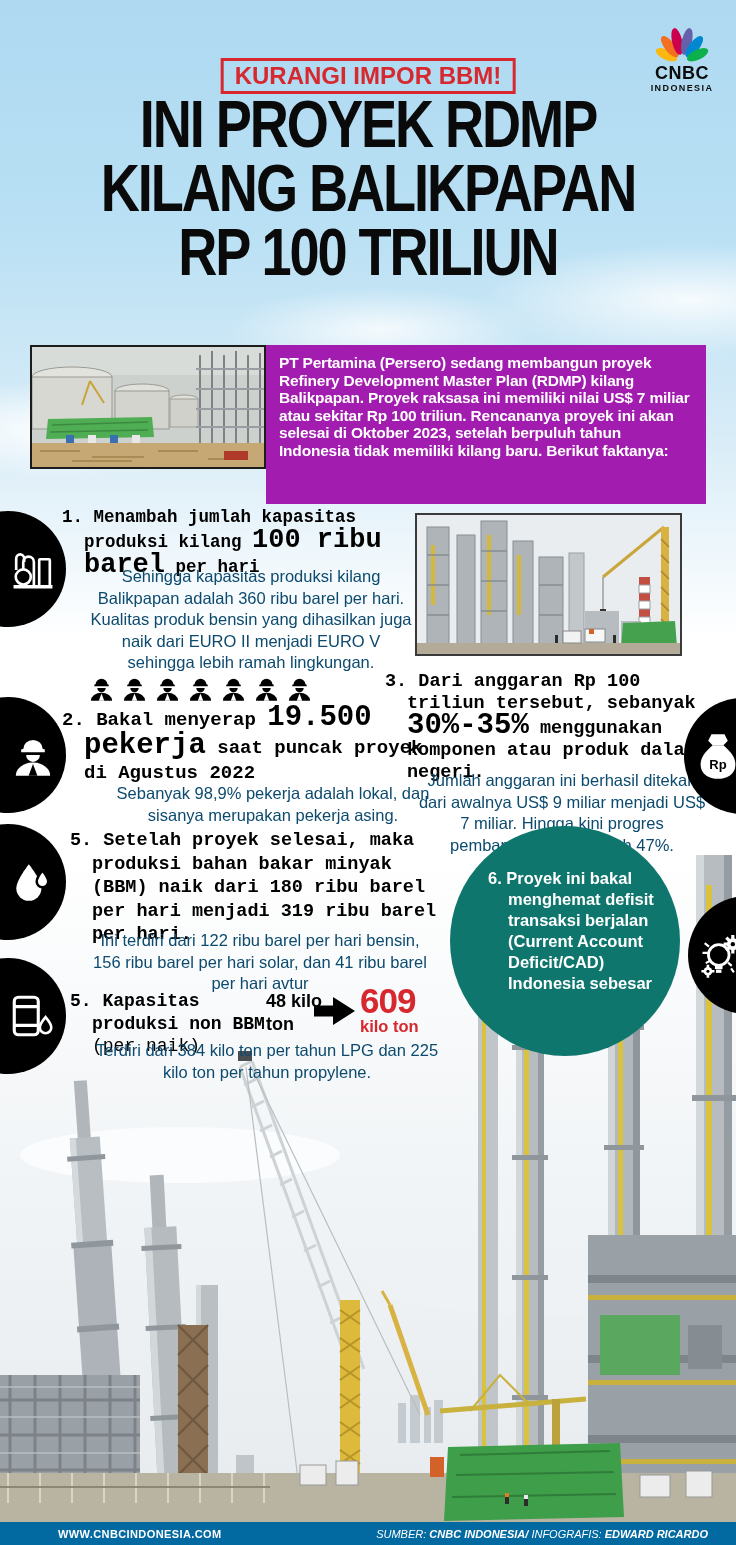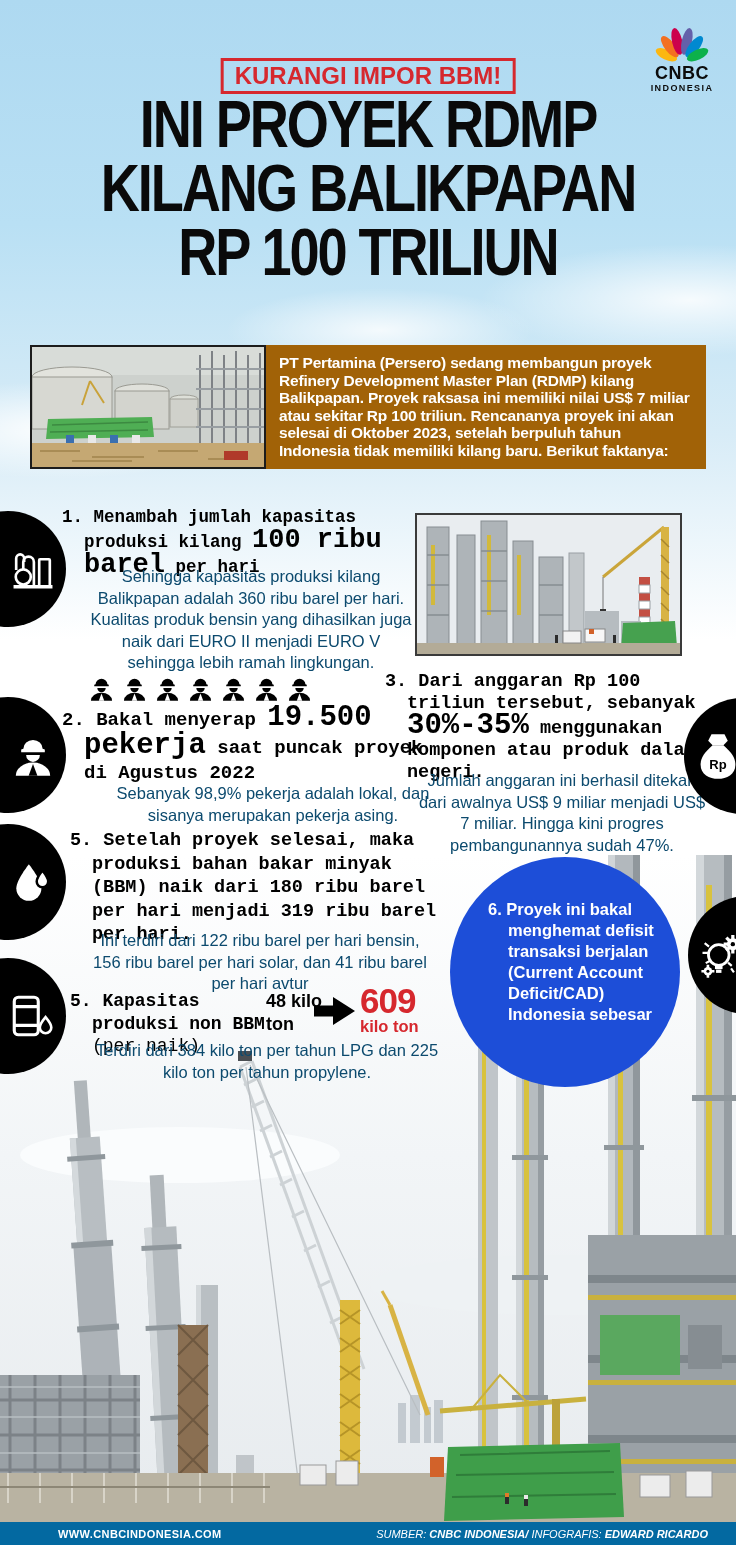--- a/index.html
+++ b/index.html
@@ -27,22 +27,22 @@
   .logo-sub{font-size:9px;font-weight:bold;color:#0c0c0c;letter-spacing:1.4px;}
   .title{
     position:absolute;top:92px;left:0;width:736px;z-index:2;text-align:center;
     font-weight:bold;color:#0a0a0a;font-size:66px;line-height:64px;letter-spacing:-2.5px;
     transform:scaleX(.82);transform-origin:50% 0;
   }
   .title div{display:block;}
   
   .intro-photo{position:absolute;top:345px;left:30px;width:236px;height:124px;border:2px solid #1c1c1c;box-sizing:border-box;z-index:2;background:#cfd3cf;}
   .intro-box{
-    position:absolute;top:345px;left:266px;width:440px;height:124px;z-index:2;
-    background:#a16207;color:#fff;box-sizing:border-box;padding:9px 13px;
+    position:absolute;top:345px;left:266px;width:440px;height:159px;z-index:2;
+    background:#a21caf;color:#fff;box-sizing:border-box;padding:9px 13px;
     font-size:15.5px;font-weight:bold;line-height:17.6px;letter-spacing:-.2px;
   }
   
   .circle{position:absolute;border-radius:50%;background:#000;z-index:3;}
   .circle svg{position:absolute;}
   #c1{left:-50px;top:511px;width:116px;height:116px;}
   #c2{left:-50px;top:697px;width:116px;height:116px;}
   #c3{left:684px;top:698px;width:116px;height:116px;}
   #c4{left:-50px;top:824px;width:116px;height:116px;}
   #c5{left:-50px;top:958px;width:116px;height:116px;}
@@ -66,22 +66,22 @@
   #f5-head{left:70px;top:990px;width:196px;font-size:18px;line-height:22.5px;}
   .h-normal{font-weight:normal;}
   #f5-from{position:absolute;left:258px;top:990px;width:70px;font-size:18px;font-weight:bold;line-height:22.5px;z-index:2;color:#000;margin-left:8px;}
   #f5-arrow{position:absolute;left:314px;top:996px;z-index:2;}
   #f5-to{position:absolute;left:360px;top:983px;z-index:2;width:80px;}
   .to-num{font-size:35px;font-weight:bold;color:#d6282e;line-height:35px;letter-spacing:-1px;}
   .to-unit{font-size:16.5px;font-weight:bold;color:#d6282e;line-height:17px;}
   #f5-body{left:92px;top:1040px;width:350px;}
   
   #f6-circle{
-    position:absolute;left:450px;top:857px;width:230px;height:230px;border-radius:50%;
-    background:#1d4ed8;z-index:3;color:#fff;
+    position:absolute;left:450px;top:826px;width:230px;height:230px;border-radius:50%;
+    background:#0f766e;z-index:3;color:#fff;
   }
   #f6-text{position:absolute;left:38px;top:42px;width:168px;font-size:16.5px;font-weight:bold;line-height:21px;padding-left:20px;text-indent:-20px;}
   #f6-highlight{position:absolute;left:56px;top:170px;width:140px;font-size:21.5px;font-weight:bold;color:#f5e31d;line-height:26px;}
   
   #photo-main{position:absolute;left:0;top:855px;width:736px;height:667px;z-index:1;}
   #footer{
     position:absolute;left:0;top:1522px;width:736px;height:23px;background:#0369a1;z-index:4;
     display:flex;align-items:center;justify-content:space-between;
     padding:0 28px 0 58px;box-sizing:border-box;color:#fff;
   }

